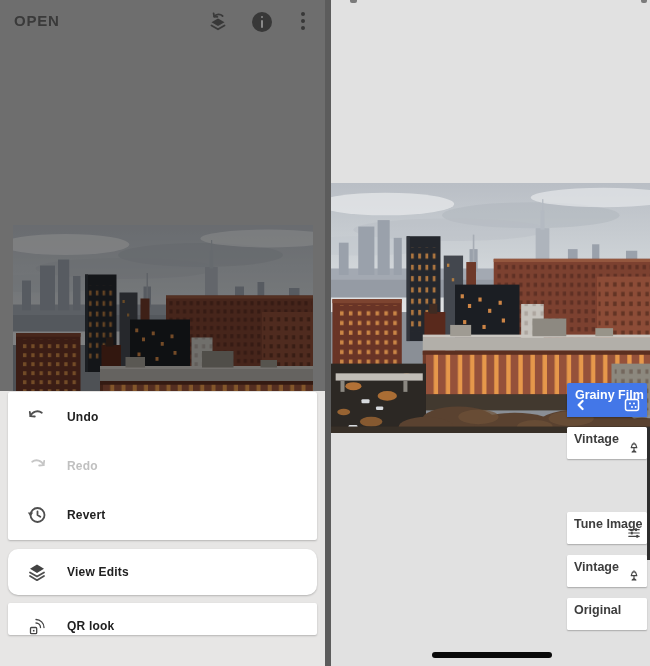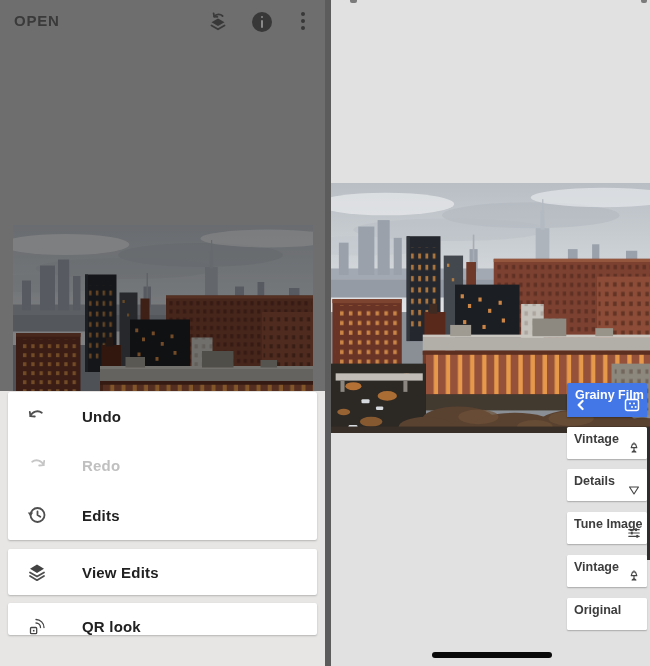--- a/index.html
+++ b/index.html
@@ -28,26 +28,26 @@
   .photo{position:absolute;overflow:hidden;background:#8a8f96;}
   .photo svg{position:absolute;left:0;top:0;width:100%;height:100%;}
   .photo-left{left:13px;top:225px;width:300px;height:167px;}
   .photo-left .dim{position:absolute;inset:0;background:rgba(0,0,0,.43);}
   .photo-right{left:6px;top:183px;width:319px;height:250px;}
 
   .menu-region{position:absolute;left:0;top:391px;width:325px;height:275px;background:#e7e6e5;}
   .menu-card{position:absolute;left:8px;width:309px;background:#fff;border-radius:2px;
     box-shadow:0 1px 2px rgba(0,0,0,.22);}
   .card-main{top:1px;height:148px;}
-  .card-viewedits{top:158px;height:46px;}
+  .card-viewedits{top:158px;height:46px;border-radius:10px;}
   .card-qr{top:212px;height:32px;}
   .menu-row{display:flex;align-items:center;height:49.3px;padding-left:17px;cursor:pointer;}
   .menu-row.h46{height:46px;}
   .menu-row .mi{width:24px;height:24px;flex:0 0 24px;}
-  .menu-row .mlabel{margin-left:33px;font-size:15px;font-weight:600;color:#212121;letter-spacing:.2px;}
+  .menu-row .mlabel{margin-left:18px;font-size:12px;font-weight:600;color:#212121;letter-spacing:.2px;}
   .menu-row.disabled .mlabel{color:#c0c0c0;}
 
   
   .right-screen{position:absolute;left:325px;top:0;width:325px;height:666px;background:#e1e1e1;}
   .divider{position:absolute;left:0;top:0;width:6px;height:666px;background:#5c5c5c;}
   .top-mark{position:absolute;top:0;height:3px;background:#7b7b7b;border-radius:0 0 2px 2px;}
   .top-mark.m1{left:25px;width:7px;}
   .top-mark.m2{left:316px;width:6px;}
   .stack-active{position:absolute;left:242px;top:383px;width:80px;height:34px;border-radius:2px 2px 0 0;
     box-shadow:0 1px 2px rgba(0,0,0,.3);cursor:pointer;}
@@ -244,21 +244,21 @@
           <span class="mlabel">Redo</span>
         </div>
         <div class="menu-row">
           <span class="mi">
             <svg viewBox="0 0 24 24" width="24" height="24">
               <circle cx="12.5" cy="12" r="7" class="st2"></circle>
               <path class="st2" d="M12.5,8.4 L12.5,12 L15.3,13.7"></path>
               <polygon points="2.8,9.6 8.2,9.6 5.5,13.6" fill="#4f4f4f"></polygon>
             </svg>
           </span>
-          <span class="mlabel">Edits</span>
+          <span class="mlabel">Revert</span>
         </div>
       </div>
 
       <div class="menu-card card-viewedits">
         <div class="menu-row h46">
           <span class="mi">
             <svg viewBox="0 0 24 24" width="24" height="24">
               <polygon points="12,4.5 19,8.8 12,13 5,8.8" fill="#434343"></polygon>
               <path class="st2" d="M5,12.4 L12,16.6 L19,12.4"></path>
               <path class="st2" d="M5,16 L12,20.2 L19,16"></path>
@@ -318,28 +318,20 @@
       <span class="slabel">Vintage</span>
       <span class="sicon">
         <svg viewBox="0 0 16 16" width="14" height="14">
           <path class="thin" d="M8,3.4 V2.1"></path>
           <polygon points="4.8,7.6 11.2,7.6 9.7,3.4 6.3,3.4" class="thin"></polygon>
           <path class="thin" d="M8,7.6 V10.9 M8,10.9 L5.9,12.6 M8,10.9 L10.1,12.6 M5.9,12.6 H10.1"></path>
         </svg>
       </span>
     </div>
 
-    <div class="stack-card" style="top:469px">
-      <span class="slabel">Details</span>
-      <span class="sicon">
-        <svg viewBox="0 0 16 16" width="14" height="14">
-          <polygon points="8,12.6 2.9,4.6 13.1,4.6" class="thin"></polygon>
-        </svg>
-      </span>
-    </div>
 
     <div class="stack-card" style="top:512px">
       <span class="slabel">Tune Image</span>
       <span class="sicon">
         <svg viewBox="0 0 16 16" width="14" height="14">
           <path class="thin" d="M2,4.2 H14 M2,8 H14 M2,11.8 H14"></path>
           <rect x="9.2" y="2.6" width="2.2" height="3.2" fill="#454545"></rect>
           <rect x="4.4" y="6.4" width="2.2" height="3.2" fill="#454545"></rect>
           <rect x="10.6" y="10.2" width="2.2" height="3.2" fill="#454545"></rect>
         </svg>

